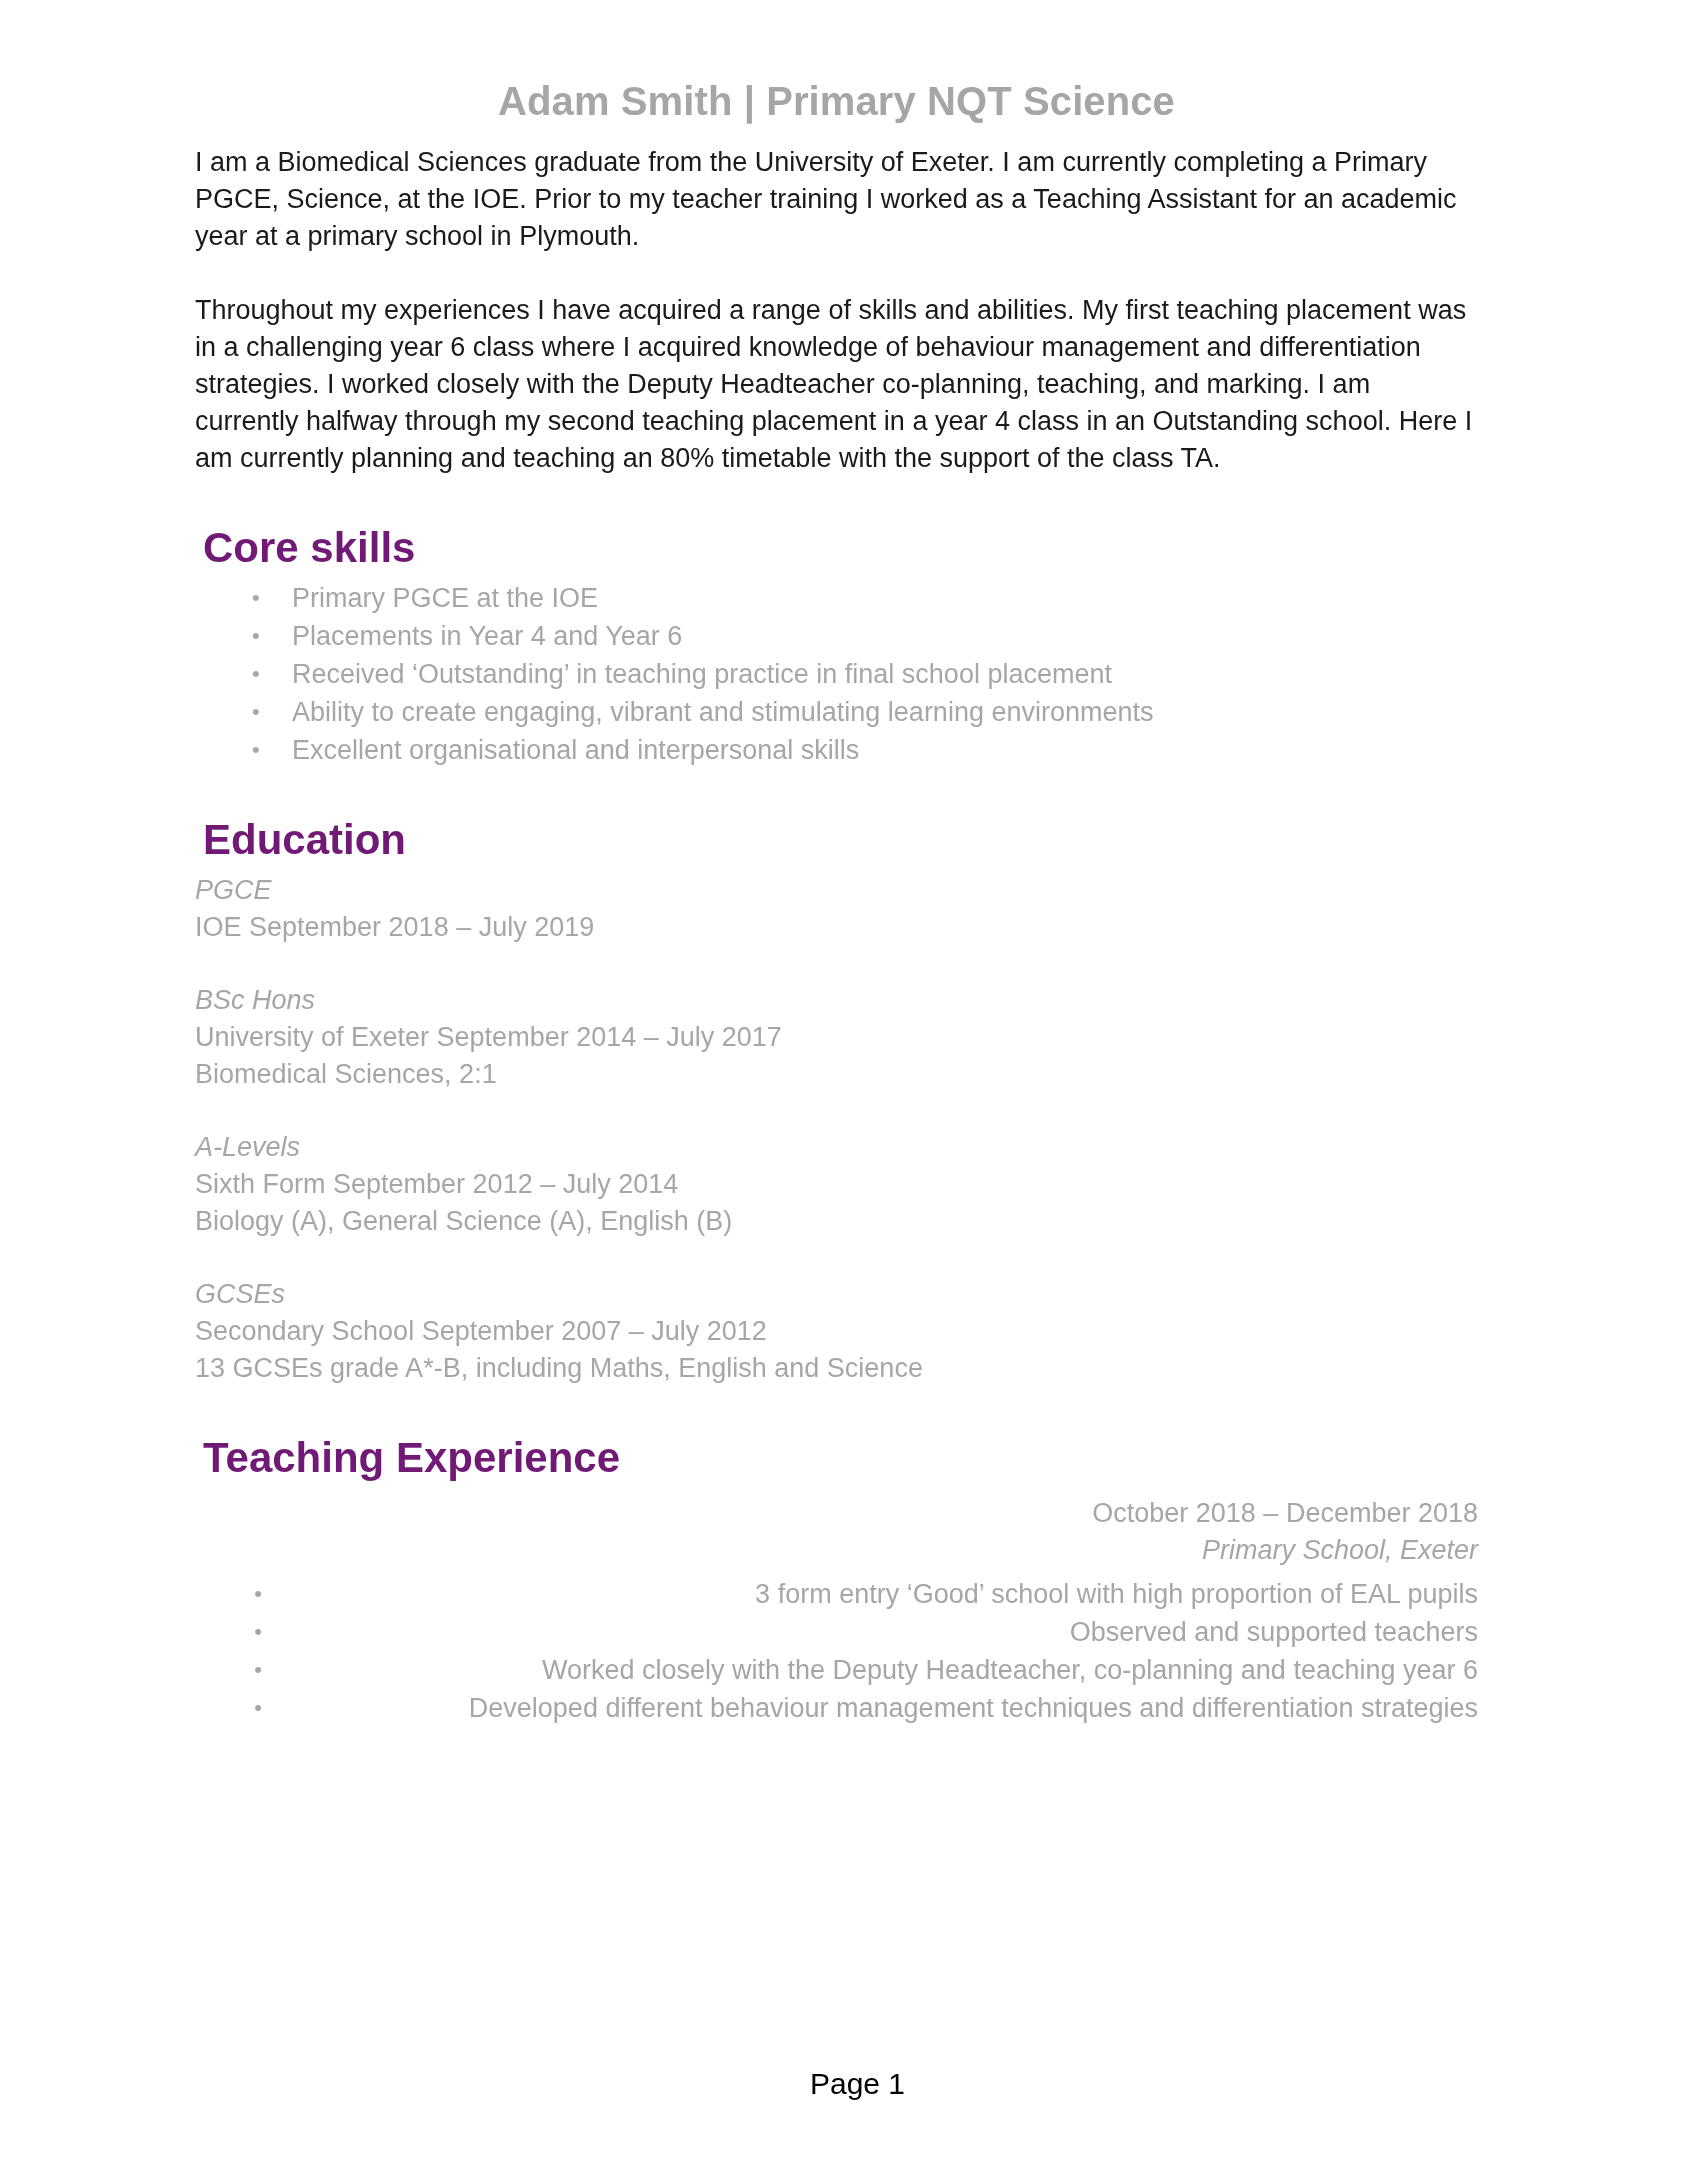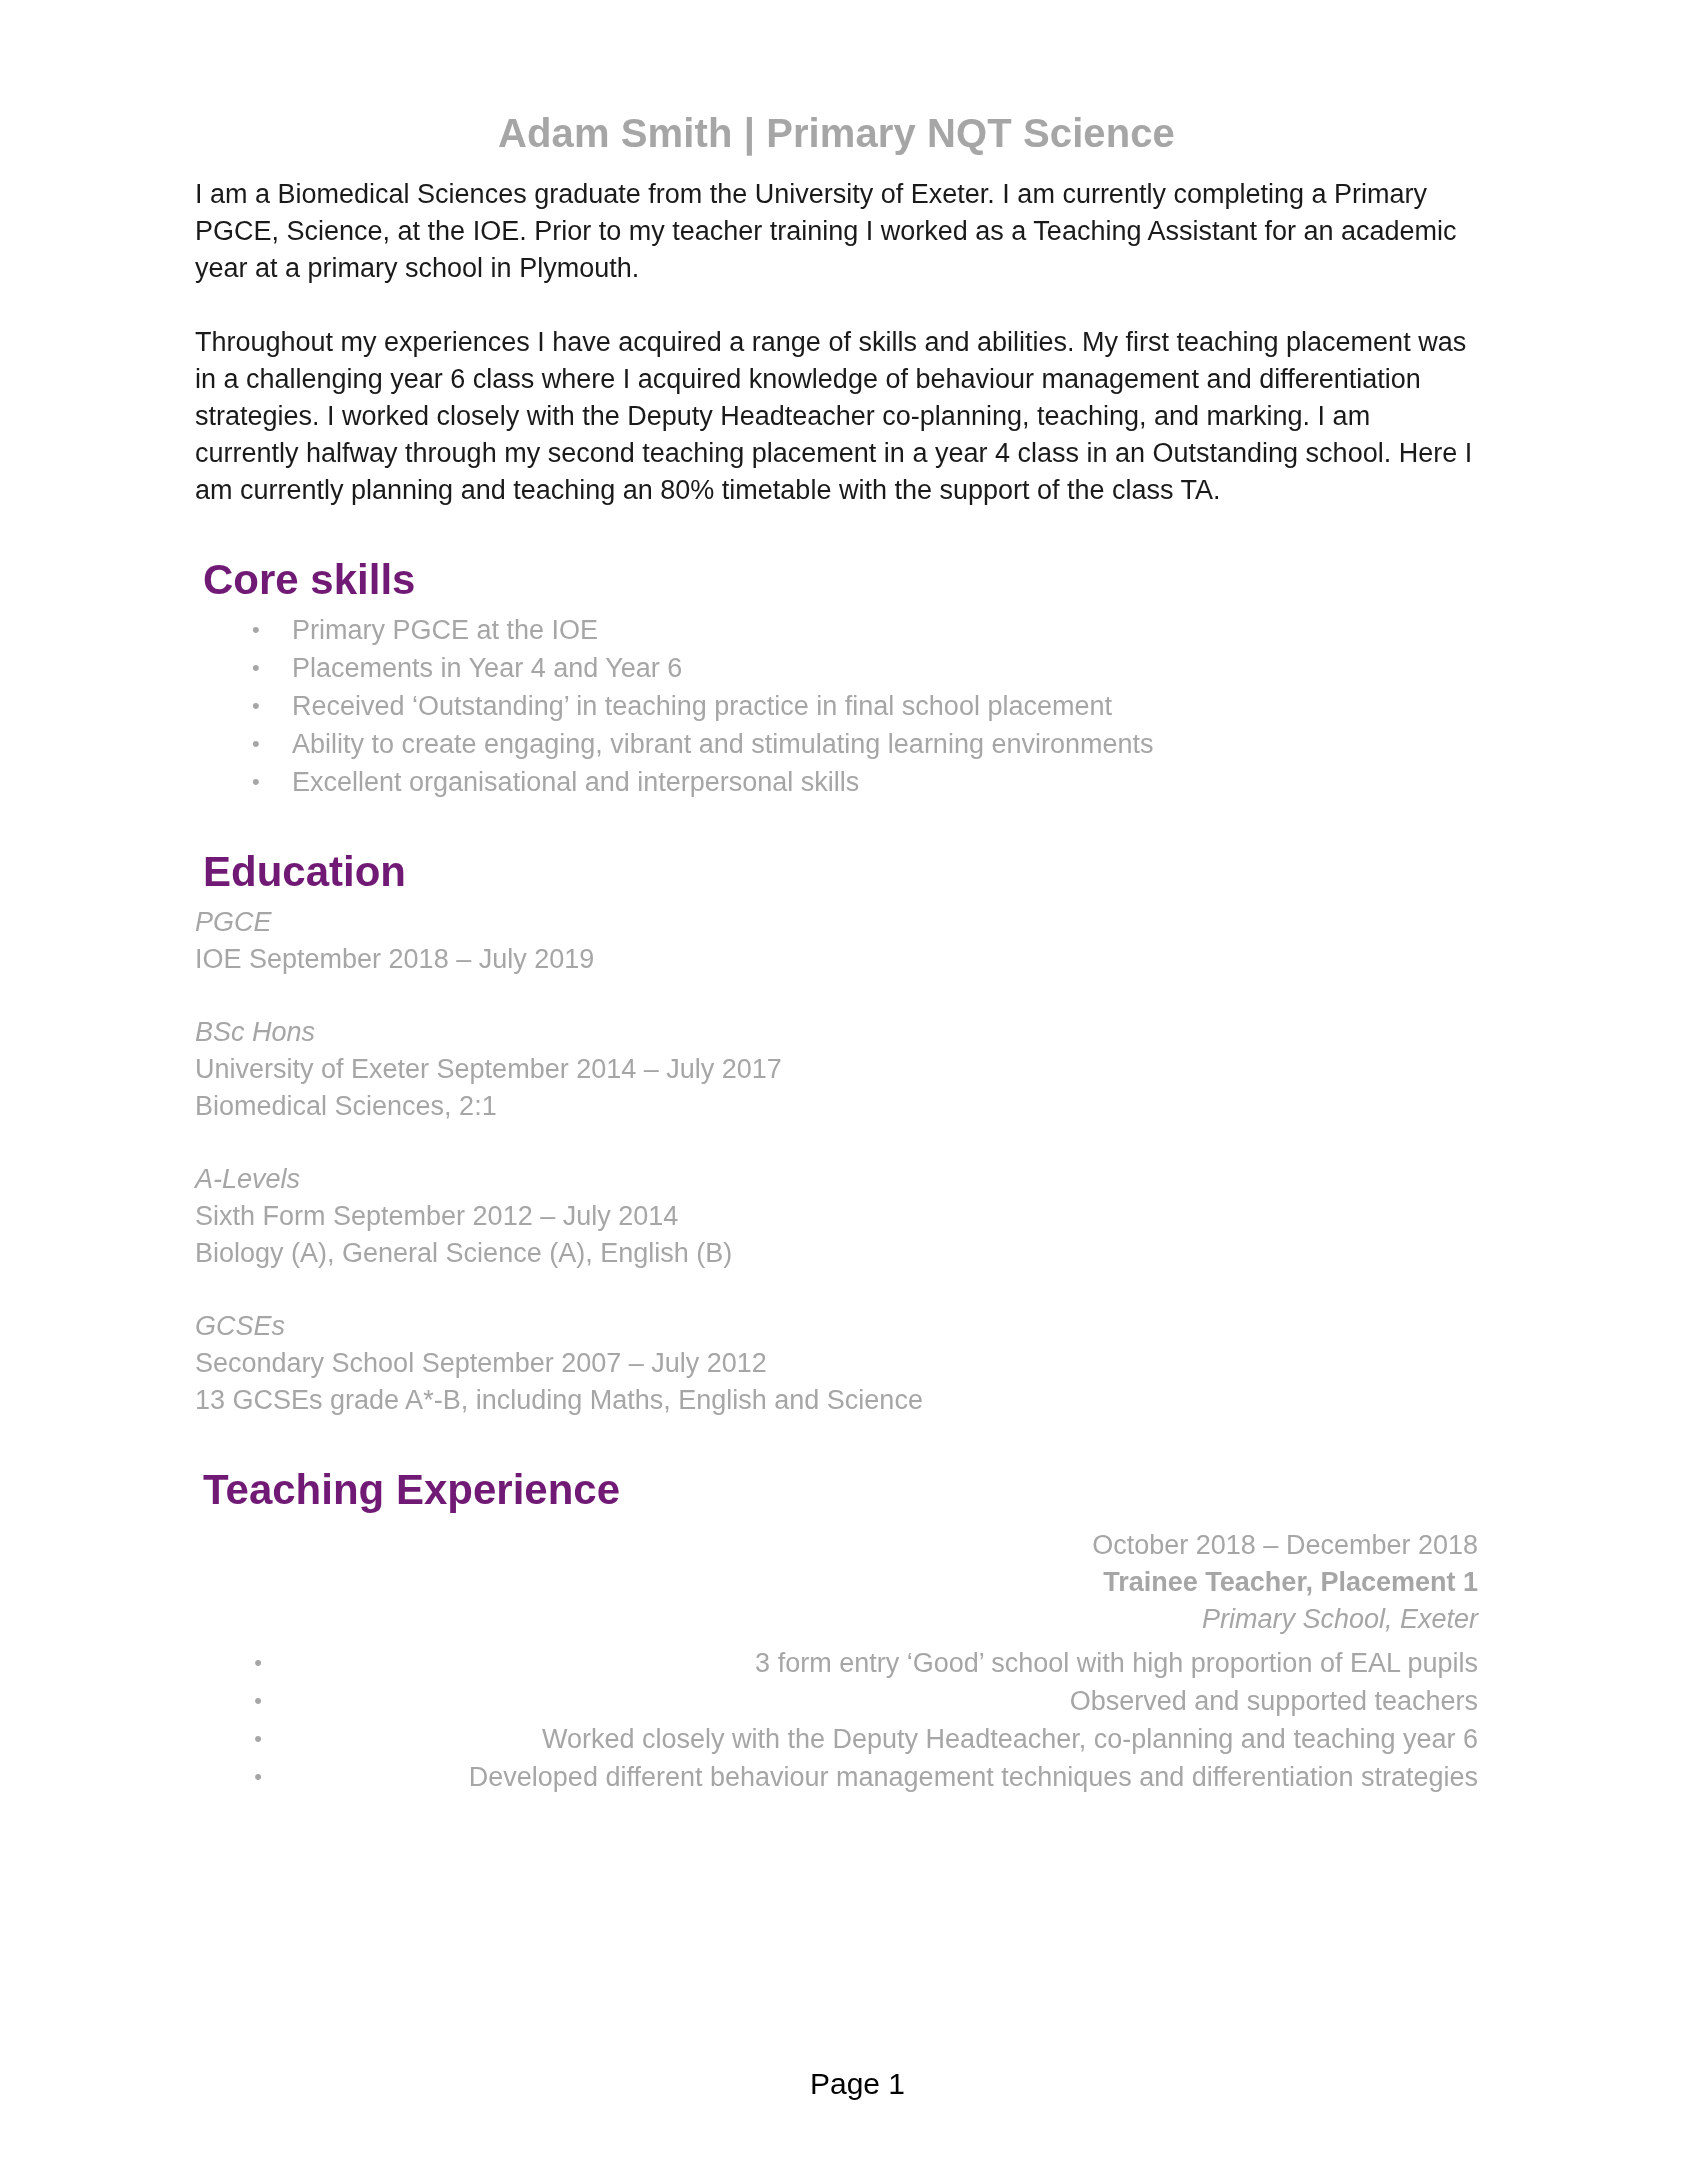--- a/index.html
+++ b/index.html
@@ -26,21 +26,21 @@
   .content {
     position: absolute;
     left: 195px;
     top: 0;
     width: 1283px;
   }
 
   
   .doc-title {
     margin: 0;
-    padding-top: 110px;
+    padding-top: 78px;
     text-align: center;
     font-size: 40px;
     font-weight: bold;
     color: #a6a6a6;
     letter-spacing: 0.1px;
     line-height: 1.18;
   }
 
   
   .intro-block {
@@ -195,21 +195,20 @@
       </div>
     </section>
 
     <div class="section-gap"></div>
 
     <section>
       <h2 class="section-heading">Teaching Experience</h2>
 
       <div class="entry" style="margin-top:14px;text-align:right;">
         <div class="entry-line">October 2018 – December 2018</div>
-        <div class="entry-line bold">Trainee Teacher, Placement 1</div>
         <div class="entry-line italic">Primary School, Exeter</div>
 
         <ul class="bullets">
           <li>
             <span class="bullet-dot">•</span>
             <span>3 form entry ‘Good’ school with high proportion of EAL pupils</span>
           </li>
           <li>
             <span class="bullet-dot">•</span>
             <span>Observed and supported teachers</span>

